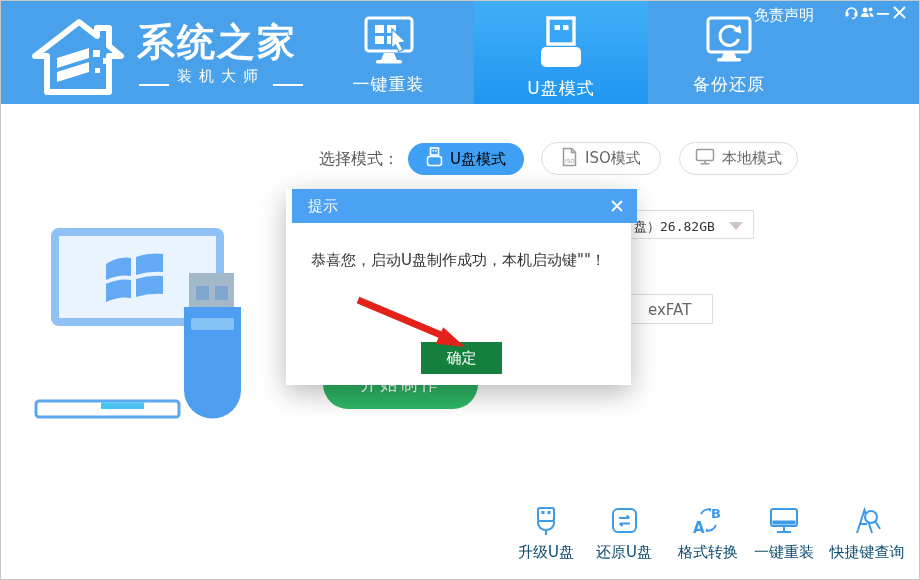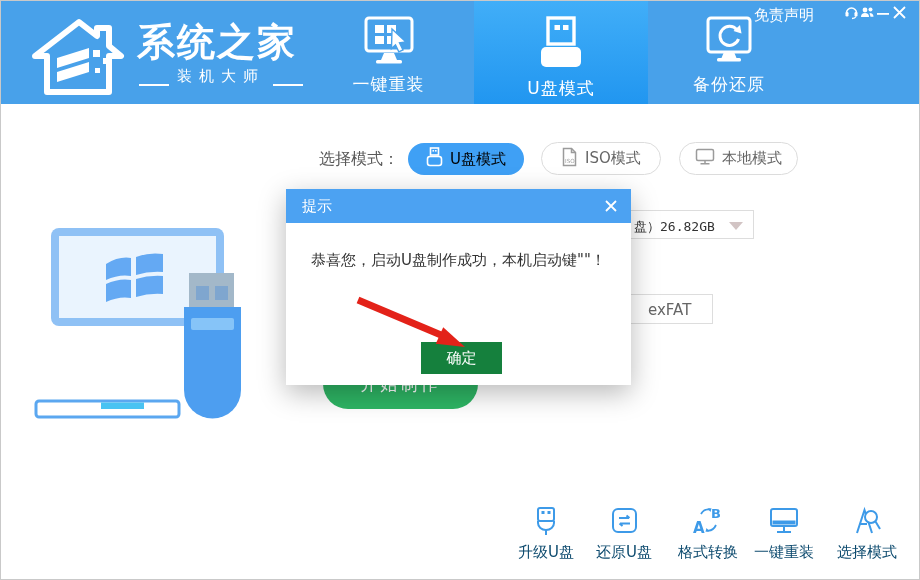--- a/index.html
+++ b/index.html
@@ -53,21 +53,21 @@
                background:#2eb564; color:#fff; font-size:17px; letter-spacing:3px; text-align:center;
                line-height:50px; z-index:1; cursor:pointer; }
   .hint-text { position:absolute; left:514px; top:379px; font-size:15px; color:#f56c6c;
                white-space:nowrap; z-index:1; }
 
   .laptop { position:absolute; left:30px; top:215px; z-index:1; }
 
   
   .dialog { position:absolute; left:285px; top:188px; width:345px; height:196px; background:#fff;
             box-shadow:0 8px 26px rgba(0,0,0,.28); z-index:10; }
-  .dialog-header { position:absolute; left:0; top:0; width:100%; height:34px; background:#4ca2f2; }
+  .dialog-header { position:absolute; left:6px; top:0; width:100%; height:34px; background:#4ca2f2; }
   .dialog-title { position:absolute; left:16px; top:0; line-height:34px; font-size:15px; color:#fff; }
   .dialog-close { position:absolute; right:12px; top:9px; width:16px; height:16px; cursor:pointer; }
   .dialog-msg { position:absolute; left:25px; top:62px; font-size:15px; color:#333; white-space:nowrap; }
   .ok-btn { position:absolute; left:135px; top:153px; width:81px; height:32px; background:#15803d;
             color:#fff; font-size:15px; text-align:center; line-height:32px; cursor:pointer; }
 
   .arrow-annot { position:absolute; left:352px; top:294px; z-index:30; pointer-events:none; }
 
   
   .tool-item { position:absolute; top:504px; text-align:center; cursor:pointer; }
@@ -306,16 +306,16 @@
 
   <div class="tool-item ti-5">
     <span class="tool-icon">
       <svg width="32" height="32" viewBox="0 0 32 32">
         <path d="M6 28 L13.5 5 L21 28" fill="none" stroke="#3d9ae8" stroke-width="2"></path>
         <line x1="9" y1="19" x2="16" y2="19" stroke="#3d9ae8" stroke-width="2"></line>
         <circle cx="20" cy="12" r="6" fill="#fff" stroke="#3d9ae8" stroke-width="2"></circle>
         <line x1="24.5" y1="16.5" x2="29" y2="24" stroke="#3d9ae8" stroke-width="2"></line>
       </svg>
     </span>
-    <span class="tool-label">选择模式</span>
+    <span class="tool-label">快捷键查询</span>
   </div>
 
 </div>
 
 </body></html>

